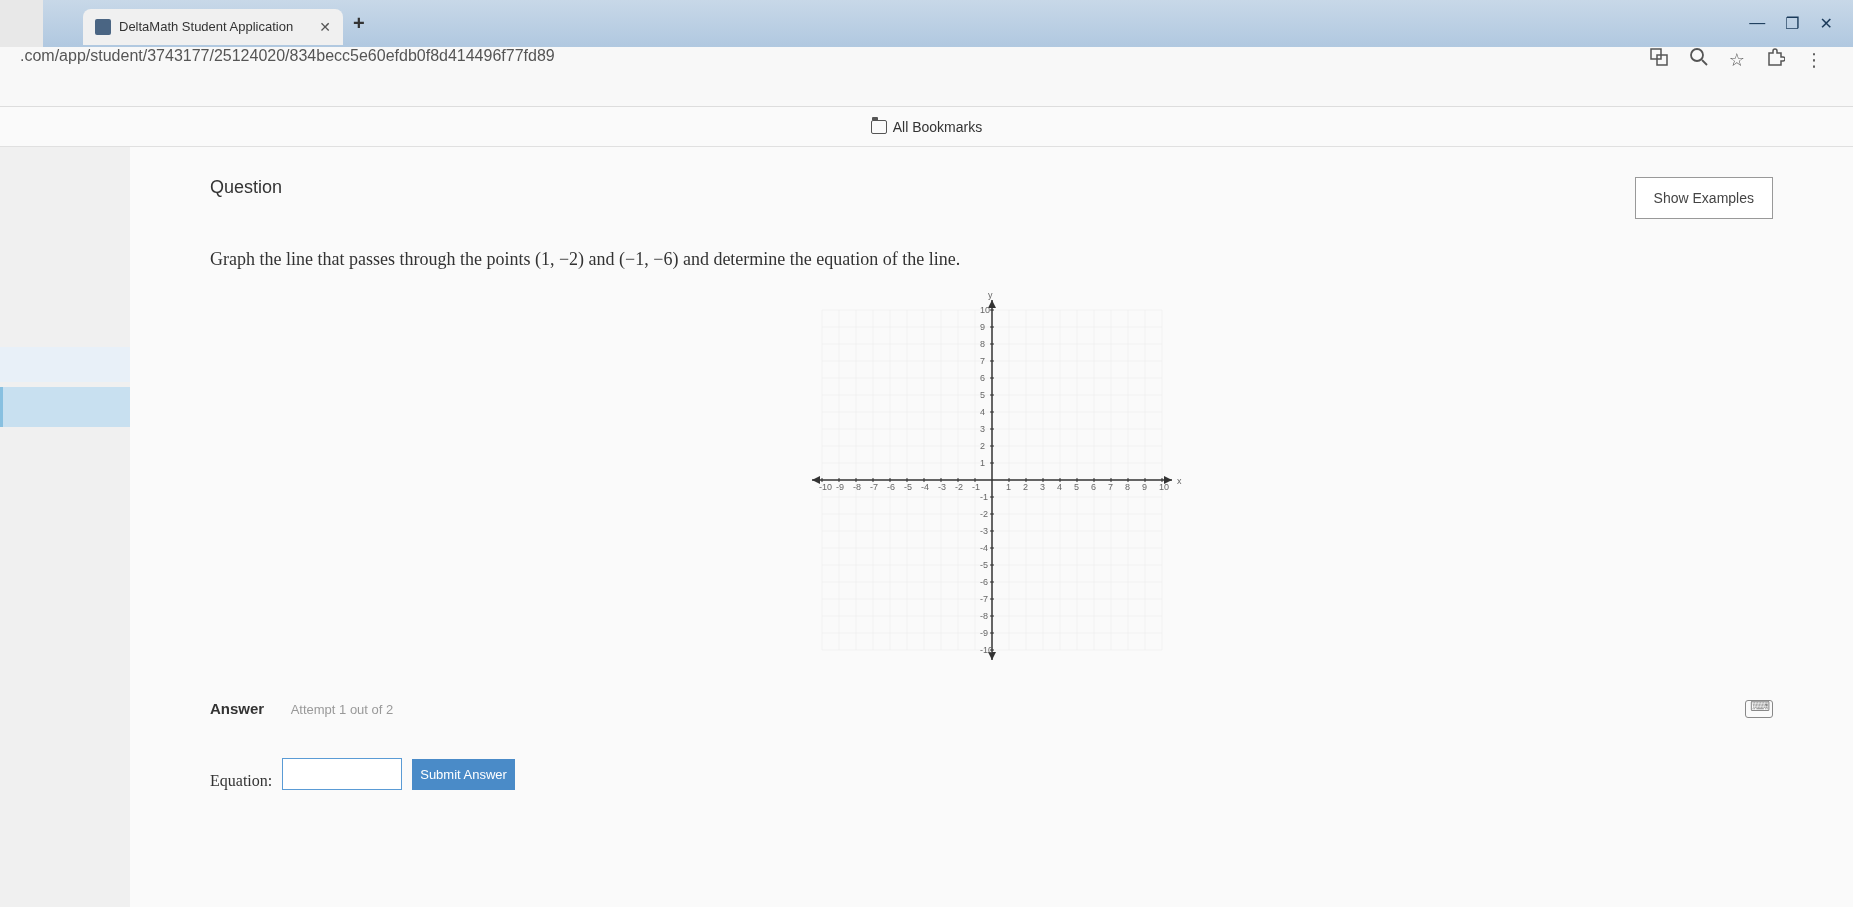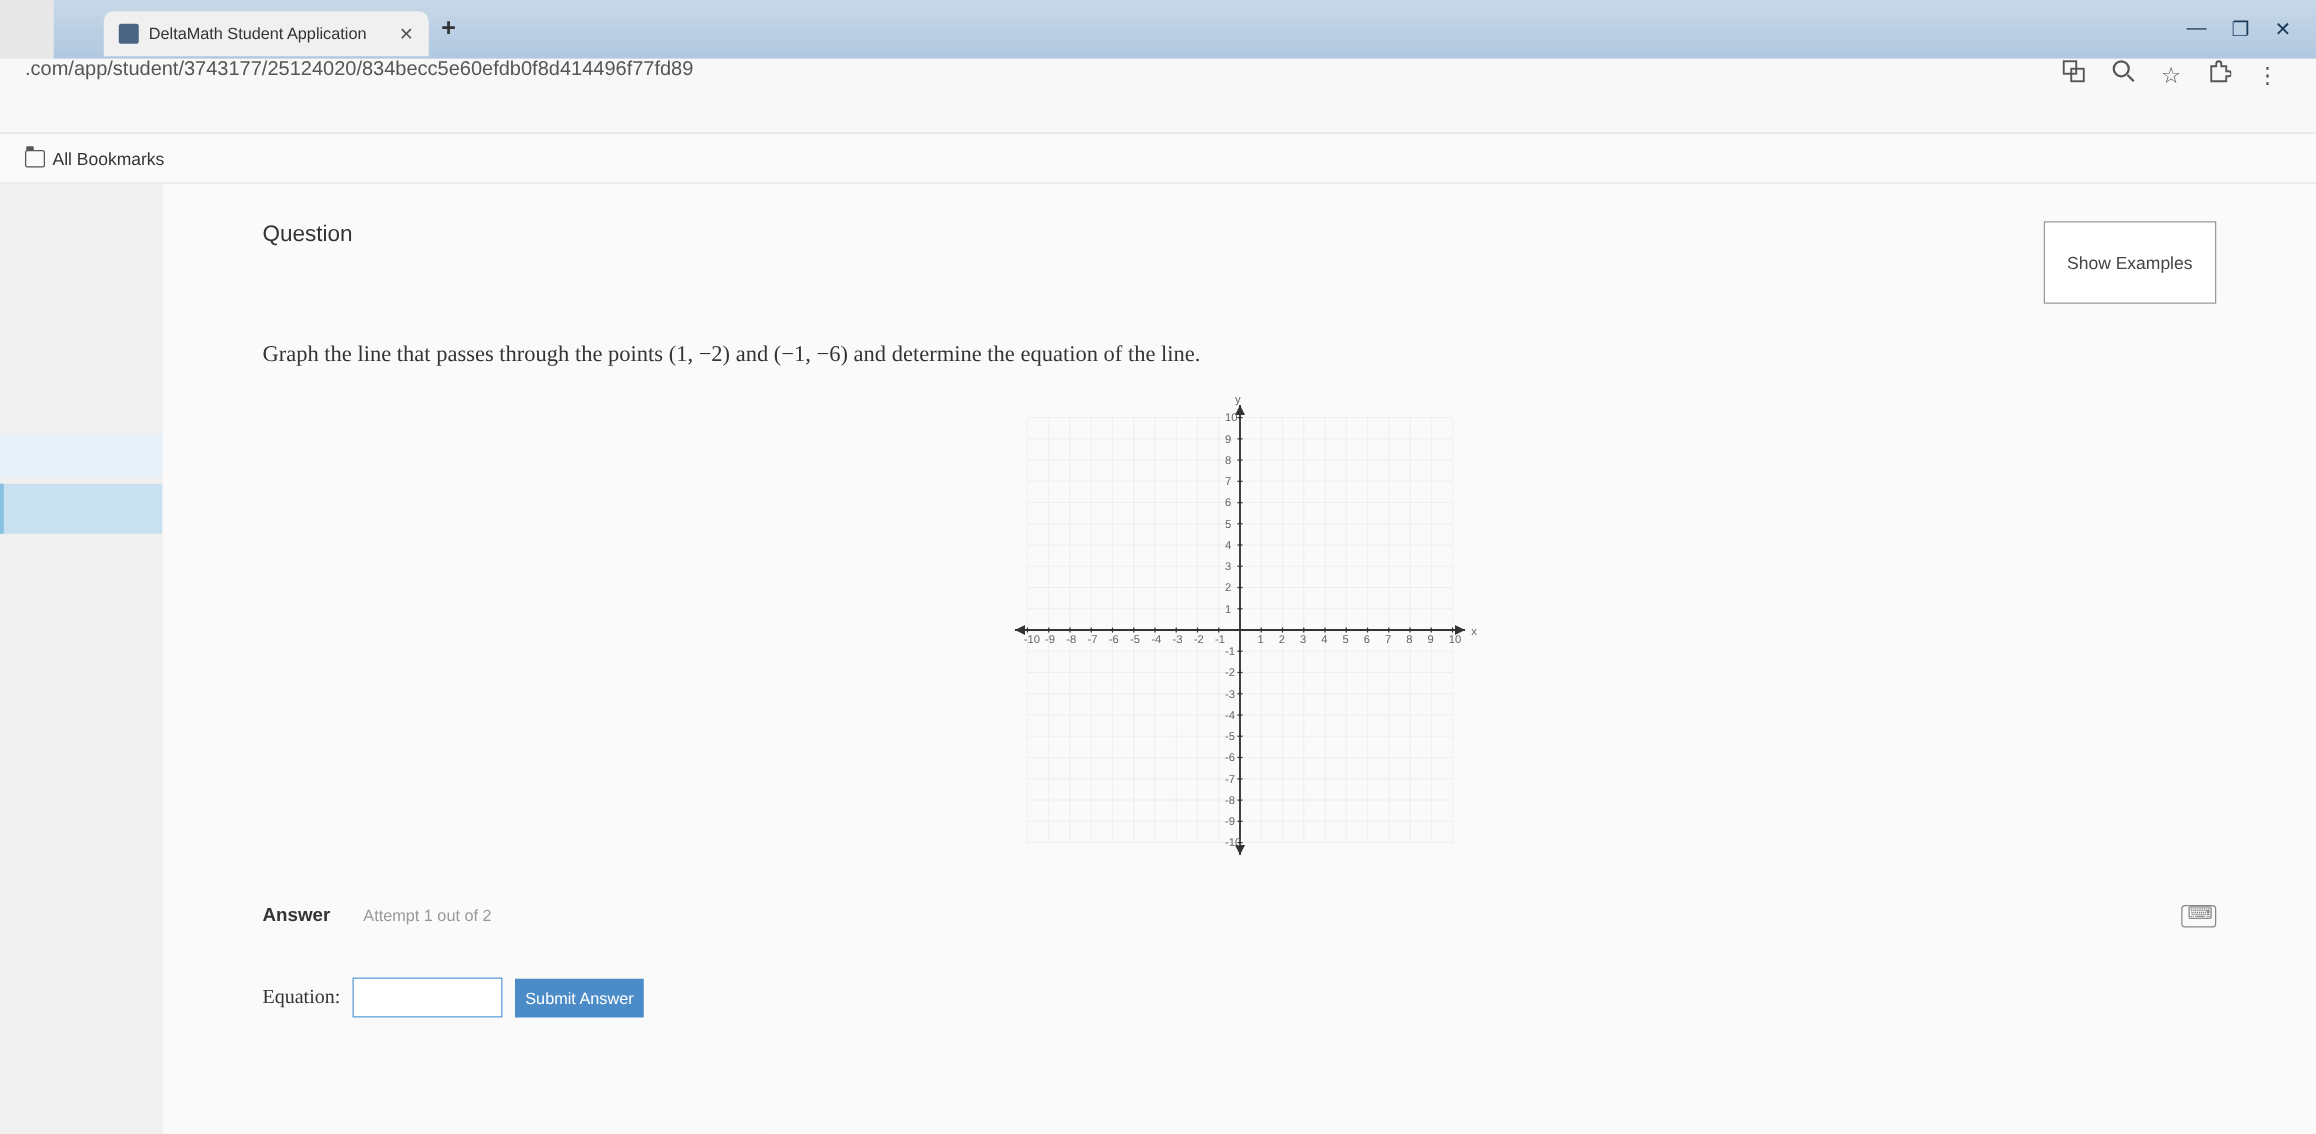--- a/index.html
+++ b/index.html
@@ -12,48 +12,48 @@
     .tab-close { margin-left: auto; color: #555; cursor: pointer; font-size: 14px; }
     .tab-add { margin-left: 10px; color: #333; font-size: 20px; font-weight: bold; }
     .window-controls { margin-left: auto; display: flex; gap: 20px; padding-right: 20px; color: #1a3a5a; }
     .win-ctrl { font-size: 16px; cursor: pointer; }
     
     .address-bar { background: #f8f8f8; height: 60px; display: flex; align-items: flex-start; padding: 0 20px; border-bottom: 1px solid #ddd; }
     .url-text { font-size: 16px; color: #555; flex: 1; }
     .toolbar-icons { display: flex; gap: 20px; align-items: center; padding-right: 10px; }
     .toolbar-icon { cursor: pointer; color: #555; font-size: 18px; }
     
-    .bookmarks-bar { background: #fafafa; height: 40px; display: flex; align-items: center; justify-content: flex-start; padding: 0 20px; border-bottom: 1px solid #e0e0e0; }
+    .bookmarks-bar { background: #fafafa; height: 40px; display: flex; align-items: center; justify-content: center; padding: 0 20px; border-bottom: 1px solid #e0e0e0; }
     .bookmarks-btn { display: flex; align-items: center; gap: 6px; color: #333; font-size: 14px; cursor: pointer; }
     .folder-icon { width: 16px; height: 14px; border: 1.5px solid #555; border-radius: 2px; position: relative; }
     .folder-icon::before { content: ''; position: absolute; top: -4px; left: 0; width: 6px; height: 3px; background: #555; border-radius: 1px 1px 0 0; }
     
     .content-area { display: flex; height: calc(100% - 142px); }
     .sidebar { width: 130px; background: #f0f0f0; }
     .sidebar-item { height: 40px; margin-top: 160px; background: #c8e0f0; border-left: 3px solid #88c0e0; }
     .sidebar-item-light { height: 35px; margin-top: 5px; background: #e8f0f8; }
     
     .main-content { flex: 1; background: #fafafa; padding: 30px 80px 20px 80px; position: relative; }
     .question-header { display: flex; justify-content: space-between; align-items: flex-start; margin-bottom: 30px; }
     .question-label { font-size: 18px; font-weight: normal; color: #333; }
-    .show-examples-btn { border: 1px solid #999; background: #fff; padding: 24px 18px; font-size: 14px; color: #444; cursor: pointer; }
+    .show-examples-btn { border: 1px solid #999; background: #fff; padding: 12px 18px; font-size: 14px; color: #444; cursor: pointer; }
     
     .question-text { font-size: 18px; color: #333; font-family: 'Times New Roman', serif; margin-bottom: 20px; }
     .math-coord { font-family: 'Times New Roman', serif; }
     
     .graph-container { display: flex; justify-content: center; margin: 20px 0; }
     .graph { position: relative; width: 380px; height: 380px; }
     
     .answer-section { margin-top: 30px; }
     .answer-label { font-size: 15px; font-weight: bold; color: #333; display: inline; }
     .attempt-text { font-size: 13px; color: #999; margin-left: 22px; }
     .keyboard-icon { float: right; width: 28px; height: 18px; border: 1.5px solid #888; border-radius: 3px; position: relative; }
     .keyboard-icon::after { content: '⌨'; position: absolute; top: -3px; left: 4px; font-size: 14px; color: #888; }
     
-    .equation-row { margin-top: 40px; display: flex; align-items: center; gap: 10px; }
+    .equation-row { margin-top: 40px; display: flex; align-items: flex-end; gap: 10px; }
     .equation-label { font-size: 16px; color: #333; font-family: 'Times New Roman', serif; }
     .equation-input { width: 120px; height: 32px; border: 1px solid #5a9bd5; background: #fff; padding: 4px; }
     .submit-btn { background: #4a8bc8; color: #fff; border: none; padding: 8px 8px; font-size: 13px; cursor: pointer; }
     
     svg text { font-size: 9px; fill: #666; }
     svg line.axis { stroke: #333; stroke-width: 1.5; }
     svg line.grid { stroke: #e8e8e8; stroke-width: 0.5; }
   </style>
 </head>
 <body>

